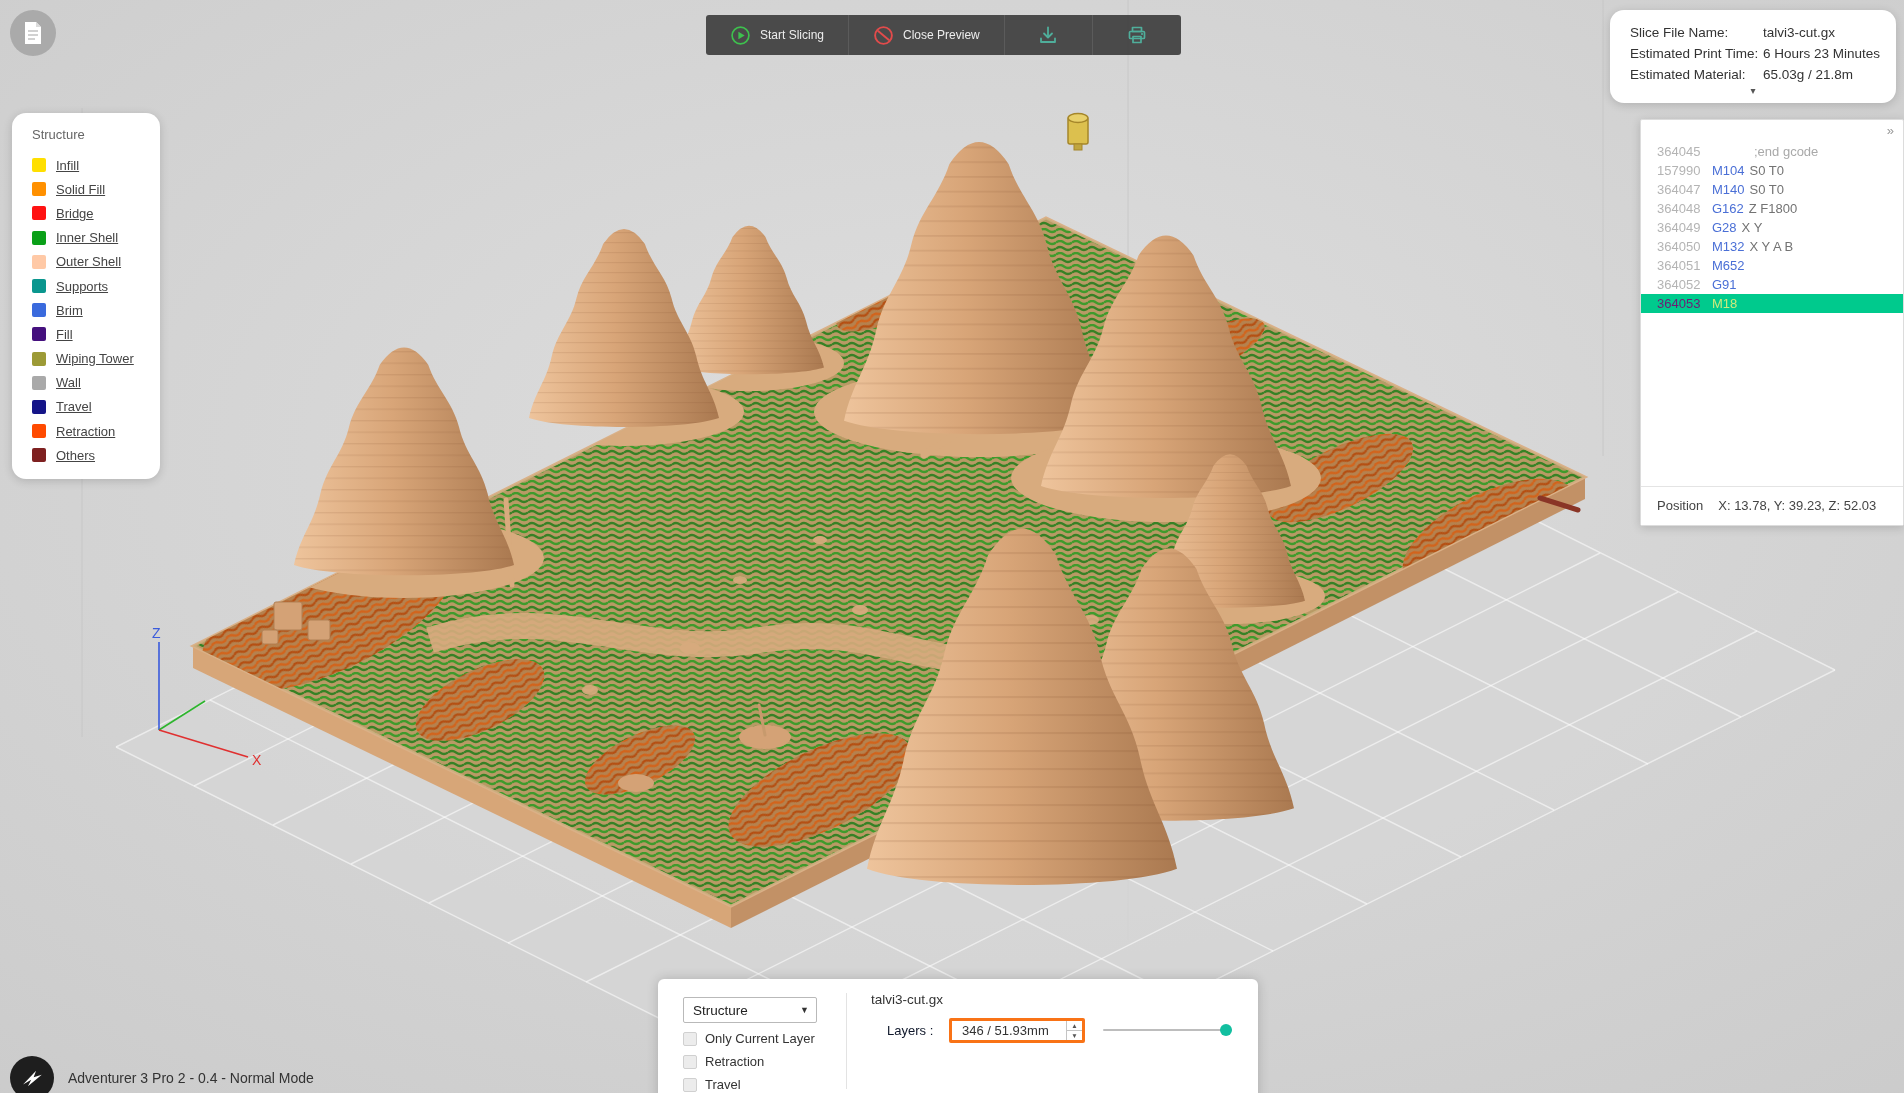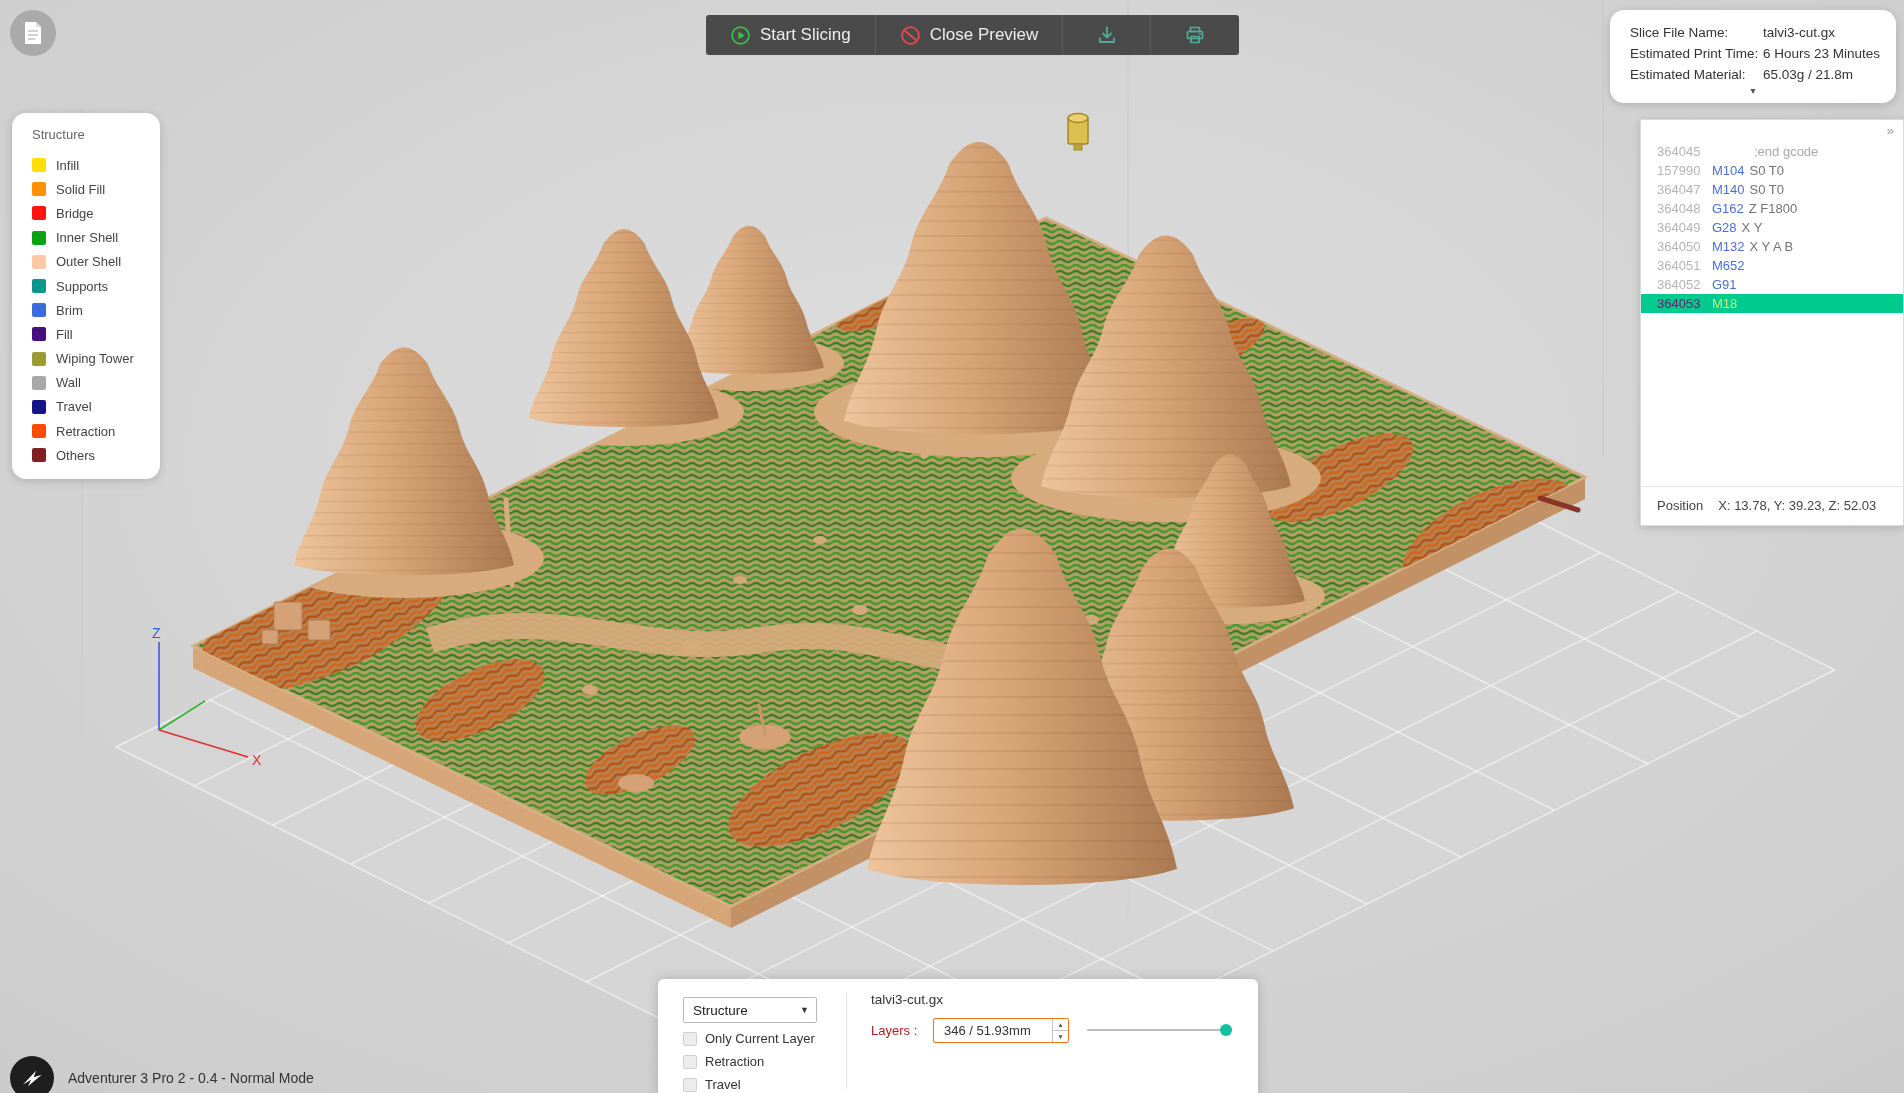--- a/index.html
+++ b/index.html
@@ -5,21 +5,21 @@
   * { margin:0; padding:0; box-sizing:border-box; }
   html,body { width:1904px; height:1093px; overflow:hidden;
     font-family:"Liberation Sans", sans-serif; background:#d4d4d4; position:relative; }
   #scene { position:absolute; left:0; top:0; z-index:0; }
 
   .panel { background:#fff; border-radius:14px; box-shadow:0 2px 10px rgba(0,0,0,.16); position:absolute; z-index:5; }
 
   
   #toolbar { position:absolute; left:706px; top:15px; height:40px; display:flex; z-index:6;
     background:rgba(62,62,62,.92); border-radius:3px; color:#ededed; }
-  .tb-btn { display:flex; align-items:center; gap:9px; padding:0 24px; font-size:17px;
+  .tb-btn { display:flex; align-items:center; gap:9px; padding:0 24px; font-size:12px;
     border-right:1px solid #5b5b5b; cursor:pointer; white-space:nowrap; }
   .tb-btn:last-child { border-right:none; }
   .tb-icon-btn { width:88px; justify-content:center; }
   .tb-btn svg { display:block; }
 
   
   #file-btn { position:absolute; left:10px; top:10px; width:46px; height:46px; border-radius:50%;
     background:rgba(125,125,125,.45); display:flex; align-items:center; justify-content:center; z-index:6; }
 
   
@@ -41,38 +41,38 @@
   .gc-row.active .gc-num { color:#701a75; }
   .gc-row.active .gc-cmd { color:#cdea7c; }
   .gc-position { position:absolute; left:0; right:0; bottom:0; border-top:1px solid #e4e4e4;
     padding:11px 0 12px 16px; font-size:13px; color:#444; display:flex; gap:15px; background:#fff; }
 
   
   #legend-panel { left:12px; top:113px; width:148px; padding:14px 0 12px; }
   .legend-title { font-size:13px; color:#666; margin:0 0 11px 20px; }
   .legend-item { display:flex; align-items:center; height:24.2px; padding-left:20px; }
   .swatch { width:14px; height:14px; border-radius:2px; margin-right:10px; flex:none; }
-  .legend-label { font-size:13px; color:#444; }
+  .legend-label { font-size:13px; color:#444;text-decoration:underline; }
 
   
   #bottom-panel { left:658px; top:979px; width:600px; height:130px; border-radius:6px;
     display:flex; box-shadow:0 0 12px rgba(0,0,0,.18); }
   .bp-left { width:188px; padding:18px 0 0 25px; flex:none; }
   .dropdown { width:134px; height:26px; border:1px solid #b9b9b9; border-radius:2px; display:flex;
     align-items:center; justify-content:space-between; padding:0 7px 0 9px; font-size:13.5px; color:#222; cursor:pointer; }
   .dd-caret { font-size:9px; color:#333; }
   .cb-row { display:flex; align-items:center; gap:8px; margin-top:8px; font-size:13px; color:#333; }
   .cb-row:first-of-type { margin-top:13px; }
   .cb-box { width:14px; height:14px; background:#ececec; border:1px solid #d0d0d0; border-radius:2px; flex:none; cursor:pointer; }
   .bp-divider { width:1px; background:#e3e3e3; margin:14px 0 20px; flex:none; }
   .bp-right { flex:1; padding:13px 26px 0 24px; }
   .bp-file { font-size:13.5px; color:#333; margin-bottom:11px; }
   .bp-row { display:flex; align-items:center; margin-bottom:11px; }
-  .bp-label { width:62px; font-size:13px; color:#b91c1c; flex:none; }
-  .spin-box { display:flex; width:136px; height:25px; border:1px solid #f97316; border-radius:2px; background:#fff; flex:none; }
+  .bp-label { width:62px; font-size:13px; color:#0f172a; flex:none;margin-left:16px; }
+  .spin-box { display:flex; width:136px; height:25px; border:3px solid #f97316; border-radius:2px; background:#fff; flex:none; }
   .spin-box input { flex:1; min-width:0; border:none; outline:none; font-size:13px; color:#333;
     padding-left:10px; background:transparent; font-family:"Liberation Sans", sans-serif; }
   .spin-btns { width:16px; border-left:1px solid #c4c4c4; display:flex; flex-direction:column; }
   .spin-up,.spin-down { flex:1; display:flex; align-items:center; justify-content:center;
     font-size:6.5px; color:#555; cursor:pointer; }
   .spin-up { border-bottom:1px solid #c4c4c4; }
   .slider { flex:1; margin-left:18px; position:relative; height:25px; }
   .slider-track { position:absolute; left:0; right:0; top:11px; height:2px; background:#bdbdbd; border-radius:1px; }
   .slider-thumb { position:absolute; right:0; top:6px; width:12px; height:12px; border-radius:50%;
     background:#12bfa0; cursor:pointer; }

